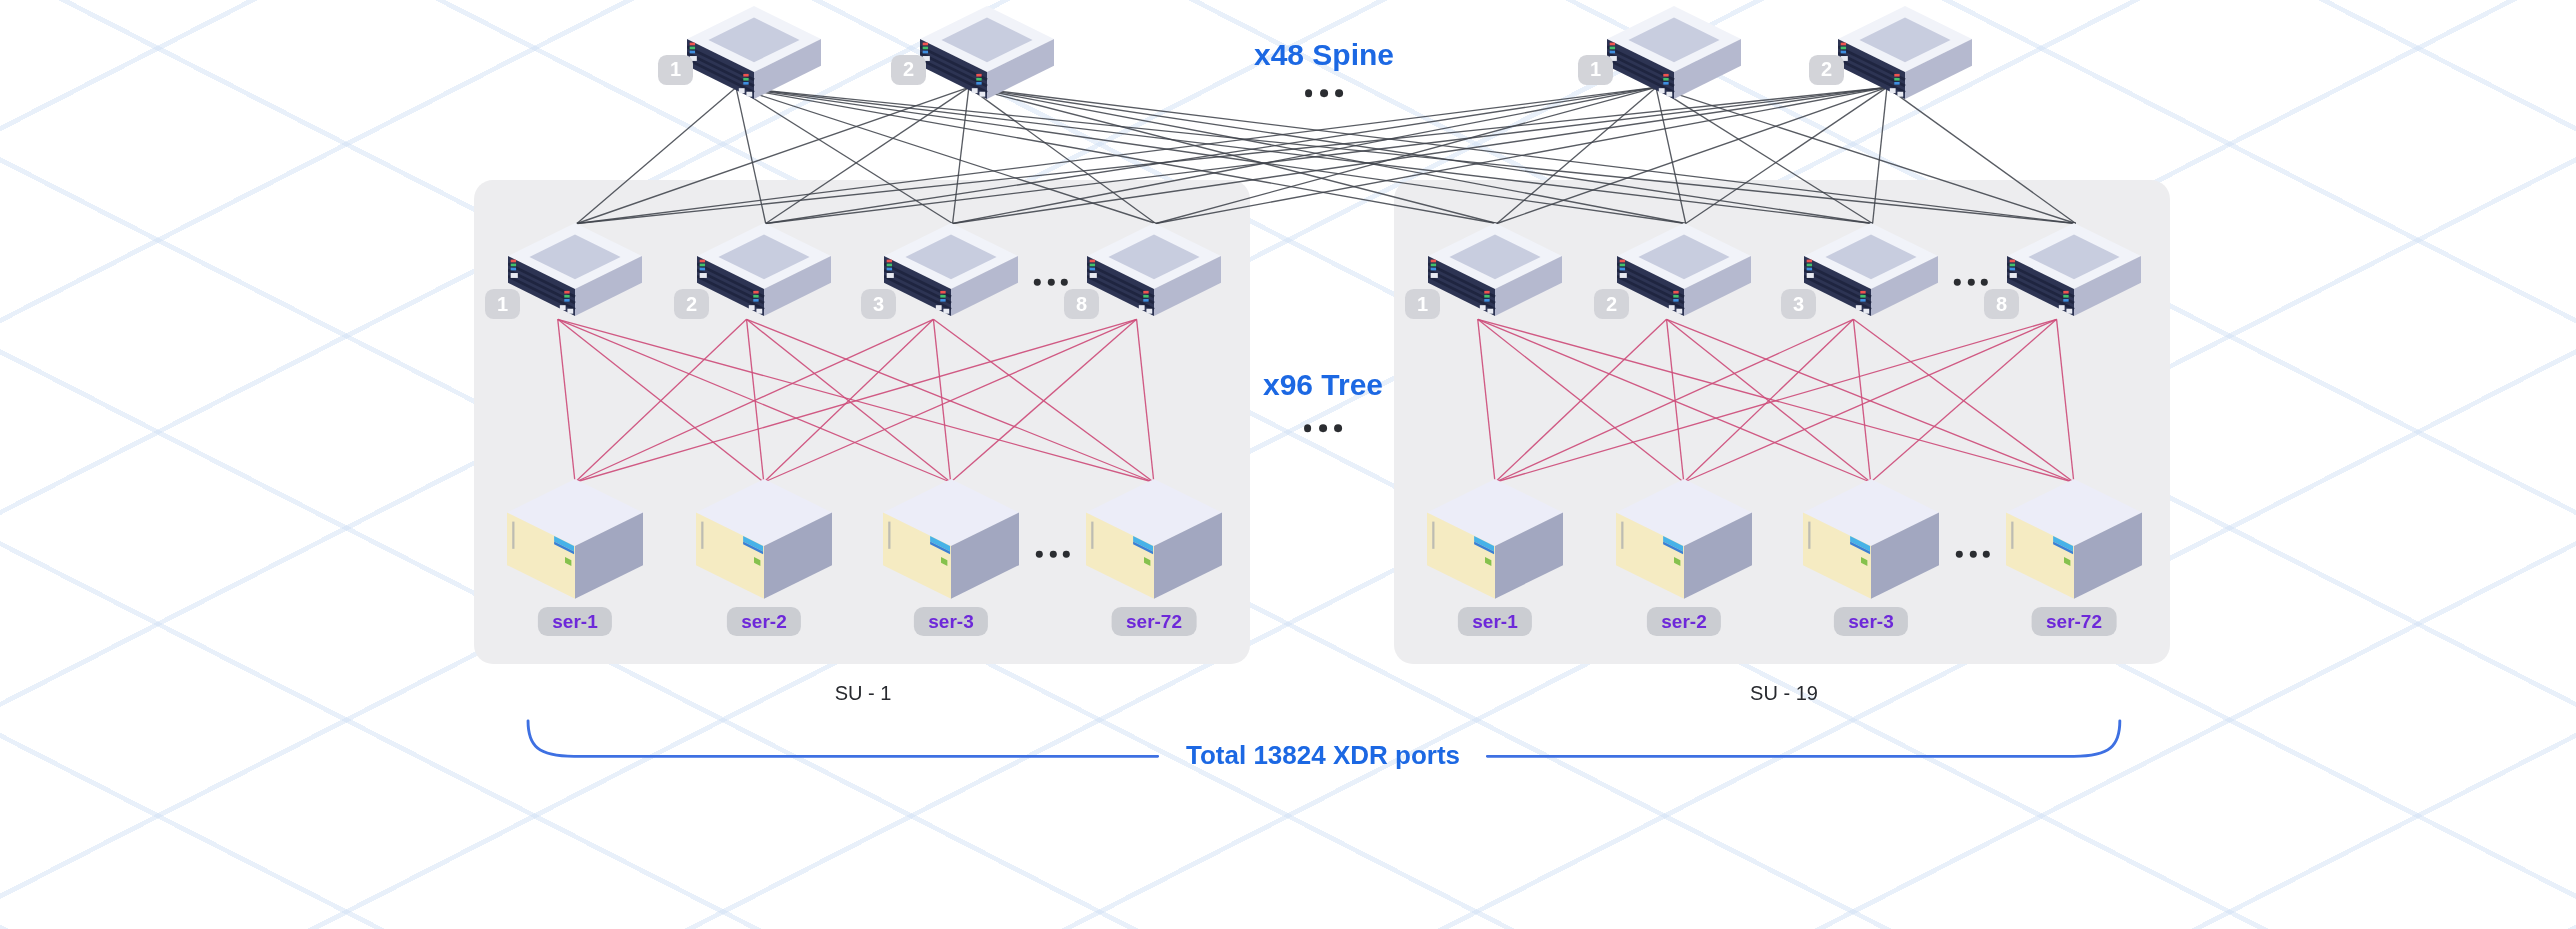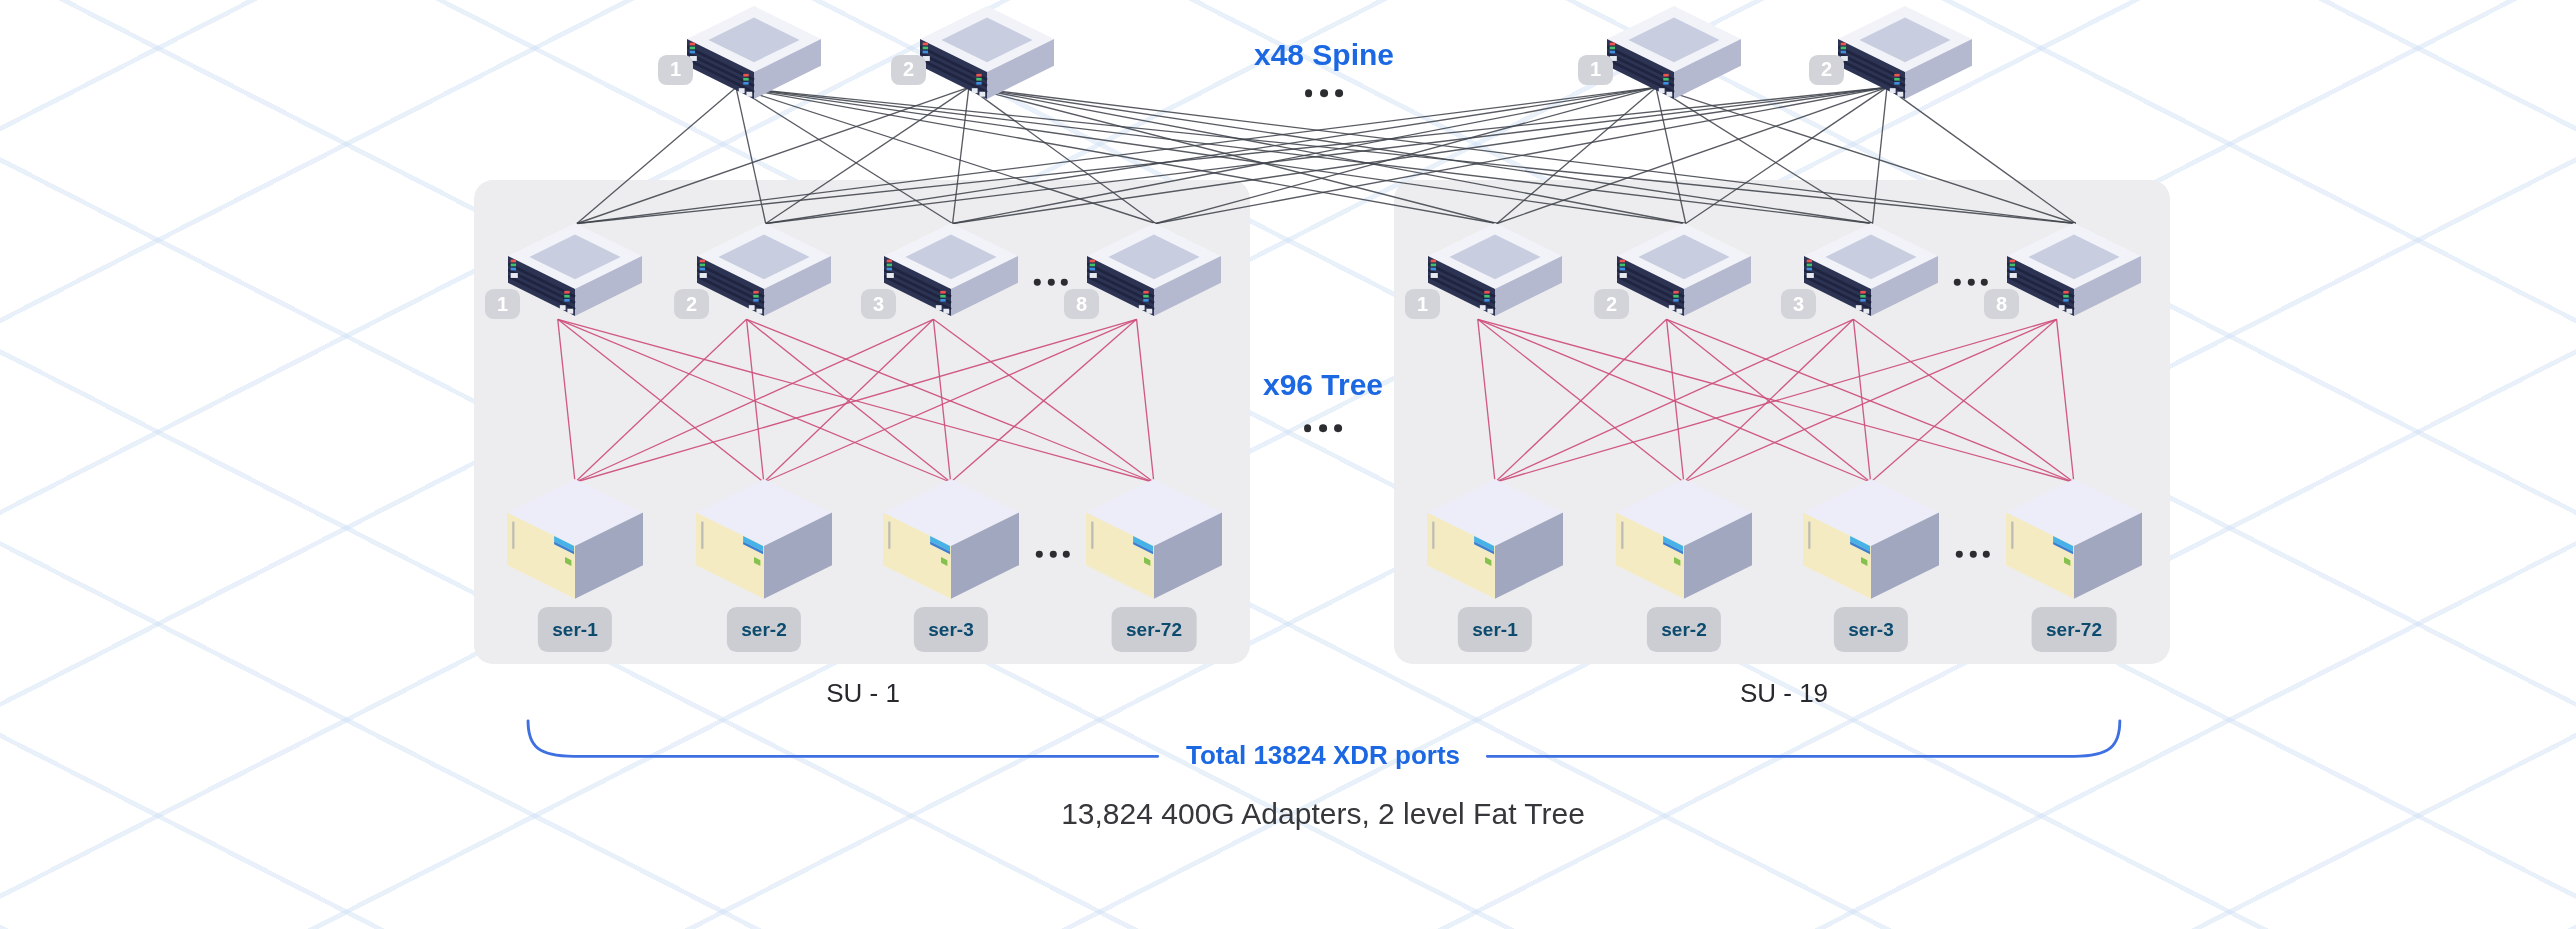--- a/index.html
+++ b/index.html
@@ -20,34 +20,34 @@
   .node{position:absolute;}
   .node svg{display:block;}
   .num-badge{
     position:absolute;width:35px;height:30px;border-radius:8.6px;
     background:#d3d4d9;color:#ffffff;font-weight:700;font-size:20px;
     display:flex;align-items:center;justify-content:center;
   }
   .spine-badge{left:-29px;top:49px;}
   .leaf-badge{left:-23px;top:66px;}
   .ser-badge{
-    position:absolute;height:45px;border-radius:9.6px;background:#cbcdd2;
-    color:#0c4a6e;font-weight:700;font-size:19px;padding:0 14.4px;
+    position:absolute;height:29px;border-radius:9.6px;background:#cbcdd2;
+    color:#6d28d9;font-weight:700;font-size:19px;padding:0 14.4px;
     display:flex;align-items:center;justify-content:center;
     left:68px;top:128px;transform:translateX(-50%);white-space:nowrap;
   }
   .dots{
     position:absolute;display:flex;align-items:center;z-index:3;
     transform:translate(-50%,-50%);
   }
   .dots span{width:7.7px;height:7.7px;border-radius:50%;background:#2b2d31;display:inline-block;margin:0 3.8px;}
   .dots.small span{width:6.7px;height:6.7px;margin:0 3.4px;}
   .label{position:absolute;transform:translate(-50%,-50%);white-space:nowrap;z-index:4;}
   .blue-label{color:#1c68e3;font-size:30px;font-weight:700;}
-  .su-caption{color:#27292e;font-size:26px;font-weight:400;}
+  .su-caption{color:#27292e;font-size:20px;font-weight:400;}
   .bracket-label{color:#1c68e3;font-size:26px;font-weight:700;}
   .footer-caption{color:#36373b;font-size:30px;font-weight:400;}
   #bracket{position:absolute;left:0;top:0;z-index:3;}
 </style>
 </head>
 <body>
 
 <div class="canvas">
 
   <div class="su-panel" style="left:474px;"></div>
@@ -507,15 +507,14 @@
     </div>
 
   <div class="label su-caption" style="left:863px;top:693px;">SU - 1</div>
   <div class="label su-caption" style="left:1784px;top:693px;">SU - 19</div>
 
   <svg id="bracket" width="2576" height="930" viewBox="0 0 2688 970">
     <path d="M 551 752 C 551 778 561 789 599 789 L 1208 789 M 1552 789 L 2164 789 C 2202 789 2212 778 2212 752" fill="none" stroke="#3e70e2" stroke-width="3" stroke-linecap="round"></path>
   </svg>
   <div class="label bracket-label" style="left:1323px;top:755px;">Total 13824 XDR ports</div>
 
-  <div class="label footer-caption" style="left:1323px;top:814px;">13,824 400G Adapters, 2 level Fat Tree</div>
 </div>
 
 
 </body></html>

